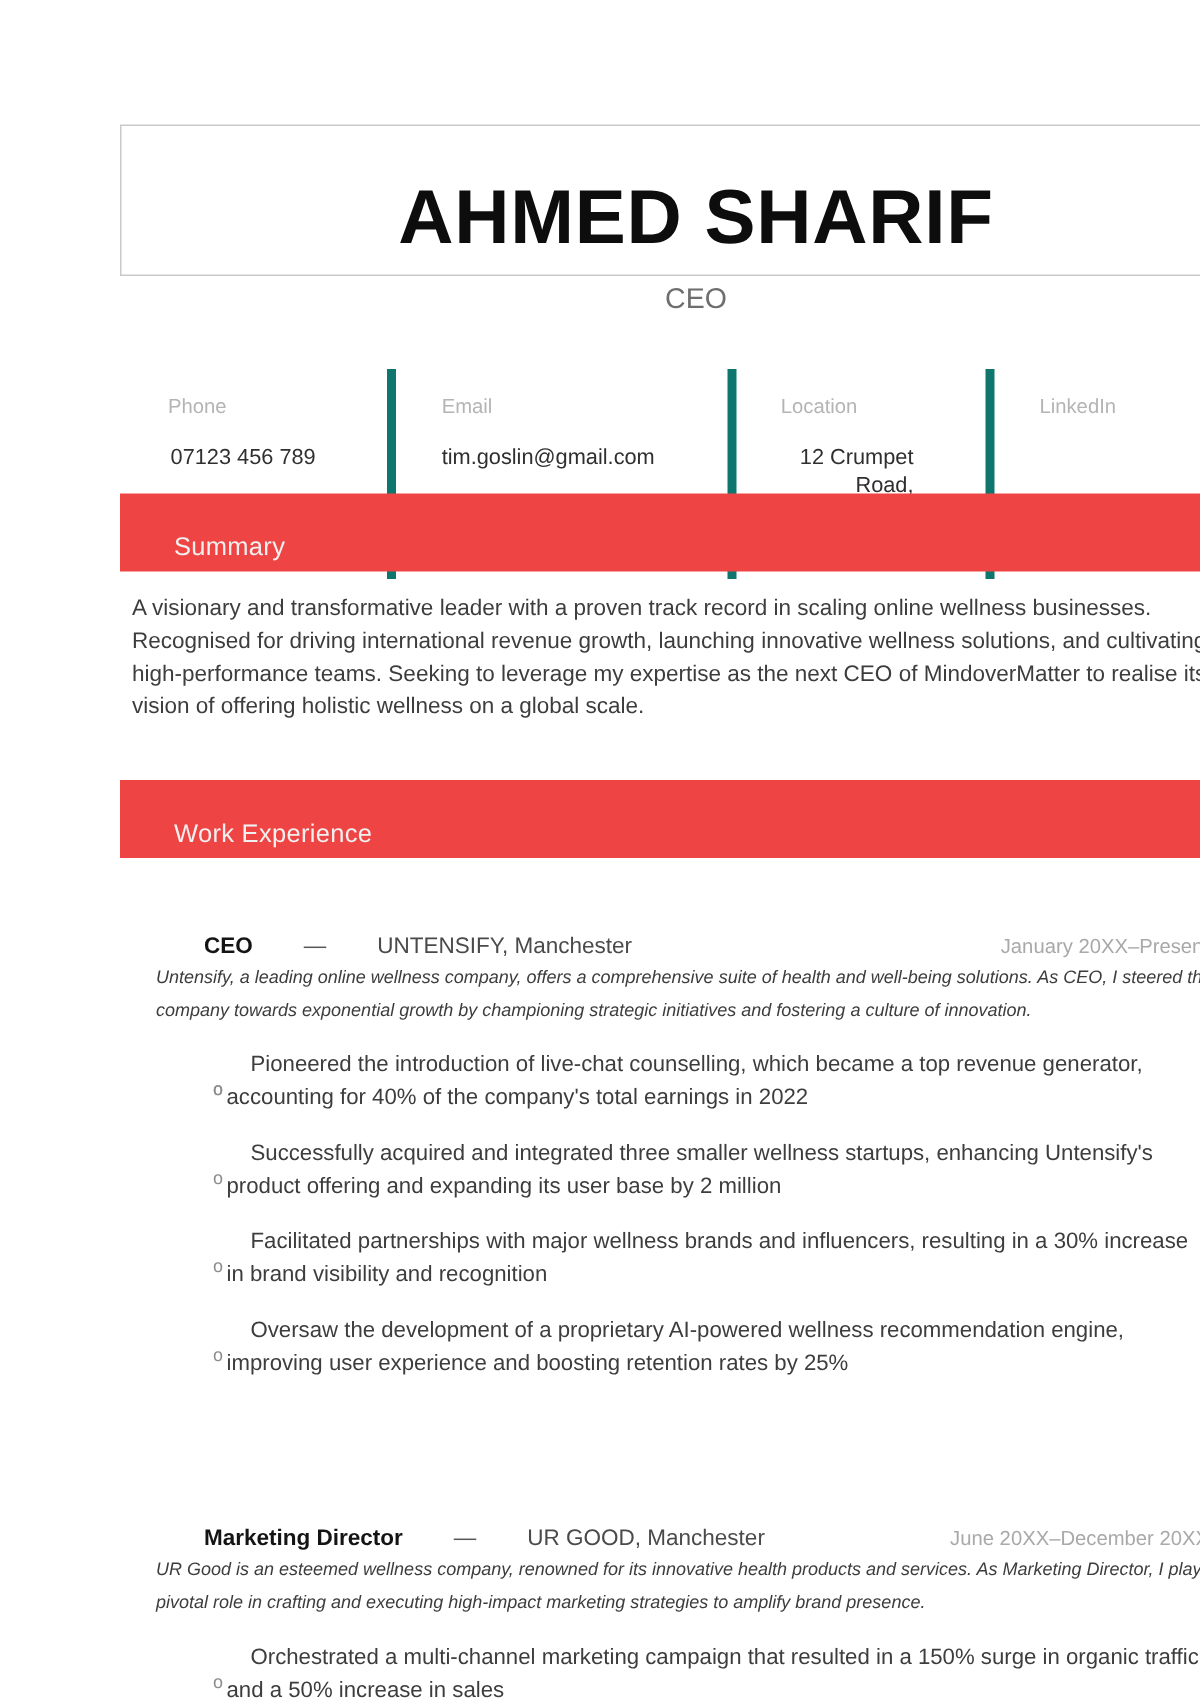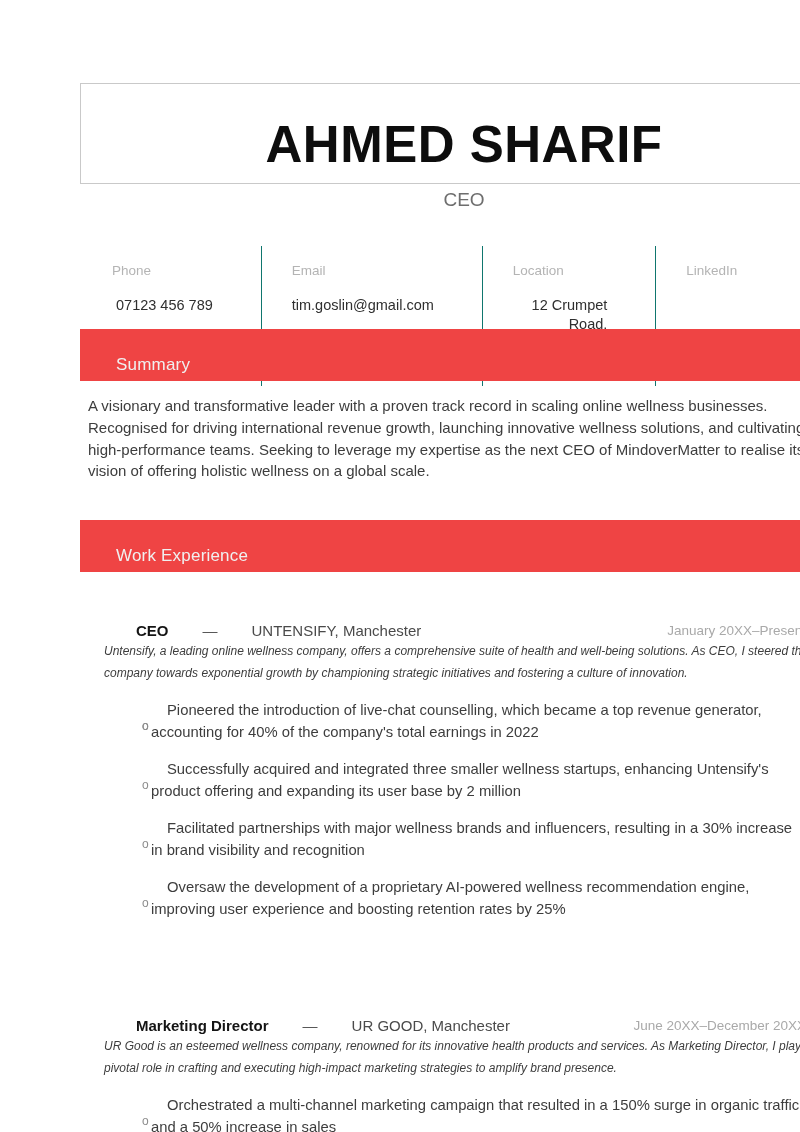--- a/index.html
+++ b/index.html
@@ -72,21 +72,21 @@
   .contact-row {
     position: absolute;
     left: 16px;
     top: 166px;
     width: 768px;
     display: flex;
   }
 
   .contact-item {
     padding-left: 14px;
-    border-left: 1px solid #0f766e;
+    border-left: 6px solid #0f766e;
     min-height: 58px;
   }
 
   .contact-item:first-child {
     border-left: none;
     padding-left: 0;
   }
 
   .c-phone    { width: 170px; }
   .c-email    { width: 199px; }

